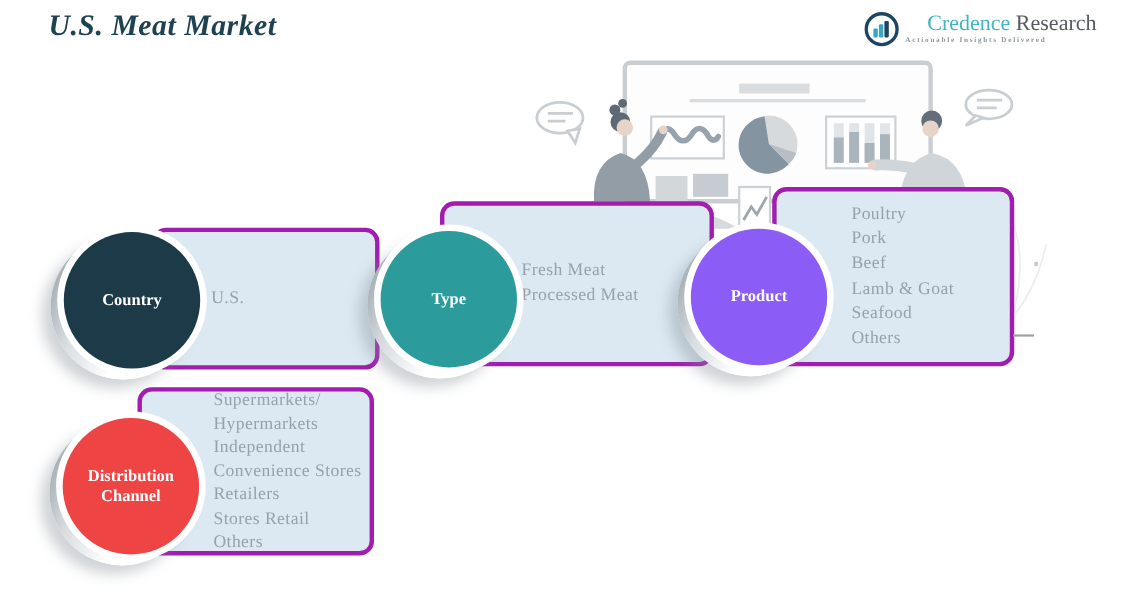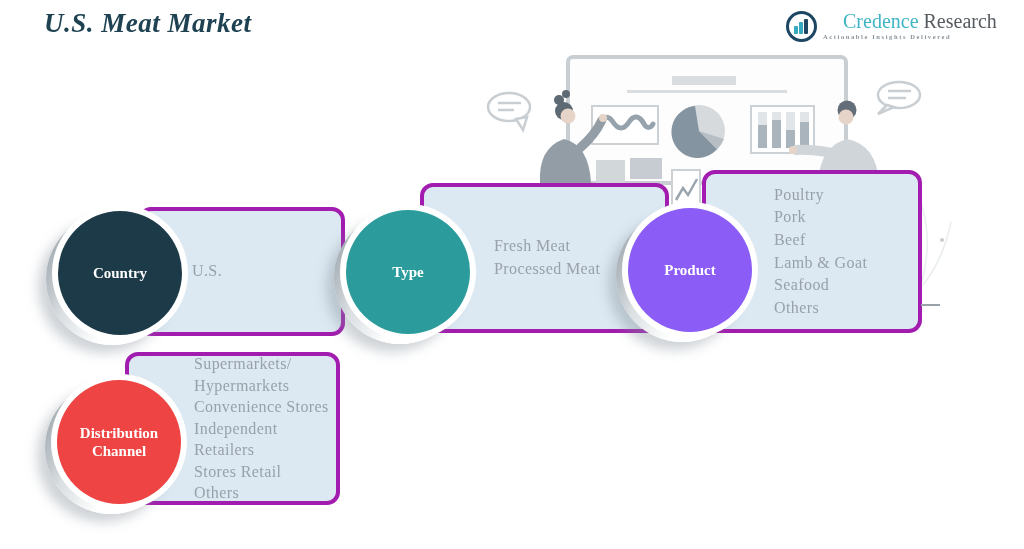--- a/index.html
+++ b/index.html
@@ -54,21 +54,21 @@
     display:flex; align-items:center; justify-content:center; text-align:center;
     color:#ffffff; font-weight:700; font-size:15px; line-height:18px;
     padding:0 16px; box-shadow:0 0 0 6px #ffffff; z-index:4;
   }
 
   
   .panel-country { left:138px; top:207px; width:207px; height:129px; padding-left:50px; }
   .swoosh-country { left:46px; top:213px; }
   .circle-country { left:58px; top:211px; }
   
-  .panel-type { left:420px; top:183px; width:249px; height:150px; padding-left:70px; }
+  .panel-type { left:400px; top:183px; width:249px; height:150px; padding-left:70px; }
   .swoosh-type { left:334px; top:212px; }
   .circle-type { left:346px; top:210px; }
   
   .panel-product { left:702px; top:170px; width:220px; height:163px; padding-left:68px; }
   .swoosh-product { left:616px; top:210px; }
   .circle-product { left:628px; top:208px; }
   
   .panel-dist { left:125px; top:352px; width:215px; height:153px; padding-left:65px; }
   .panel-dist .line { line-height:21.5px; }
   .swoosh-dist { left:45px; top:382px; }
@@ -201,22 +201,22 @@
     <div class="line">Lamb &amp; Goat</div>
     <div class="line">Seafood</div>
     <div class="line">Others</div>
   </div>
   <div class="swoosh swoosh-product"></div>
   <div class="circle circle-product" style="background-color: #8b5cf6;">Product</div>
 
   <div class="panel panel-dist">
     <div class="line">Supermarkets/</div>
     <div class="line">Hypermarkets</div>
+    <div class="line">Independent</div>
     <div class="line">Convenience Stores</div>
-    <div class="line">Independent</div>
     <div class="line">Retailers</div>
     <div class="line">Stores Retail</div>
     <div class="line">Others</div>
   </div>
   <div class="swoosh swoosh-dist"></div>
   <div class="circle circle-dist" style="background-color: #ef4444;">Distribution Channel</div>
 
 </div>
 
 </body></html>

